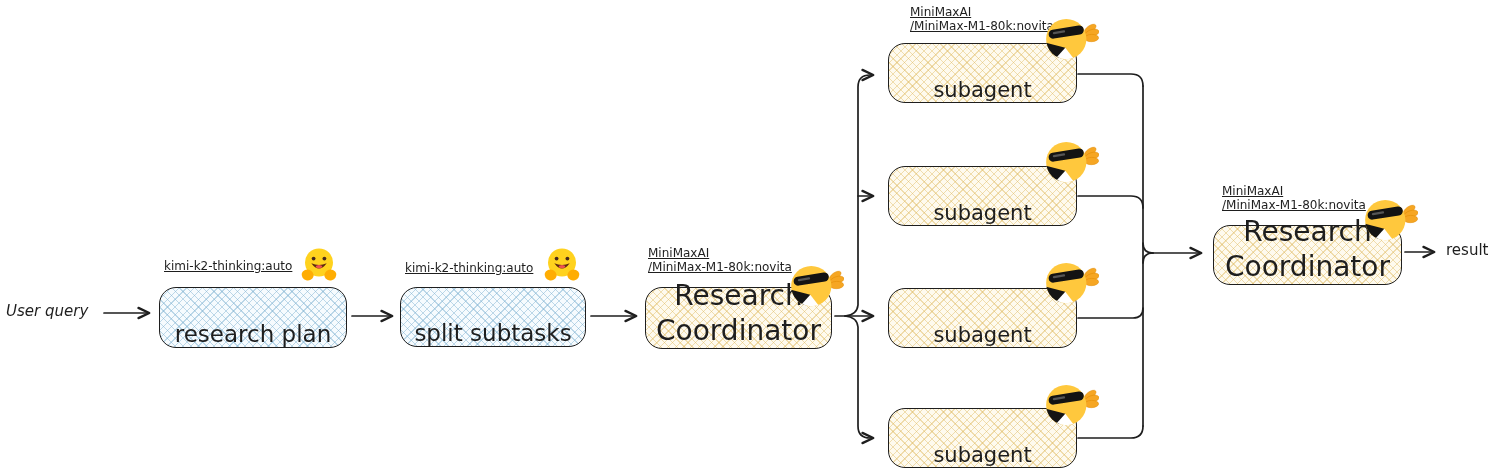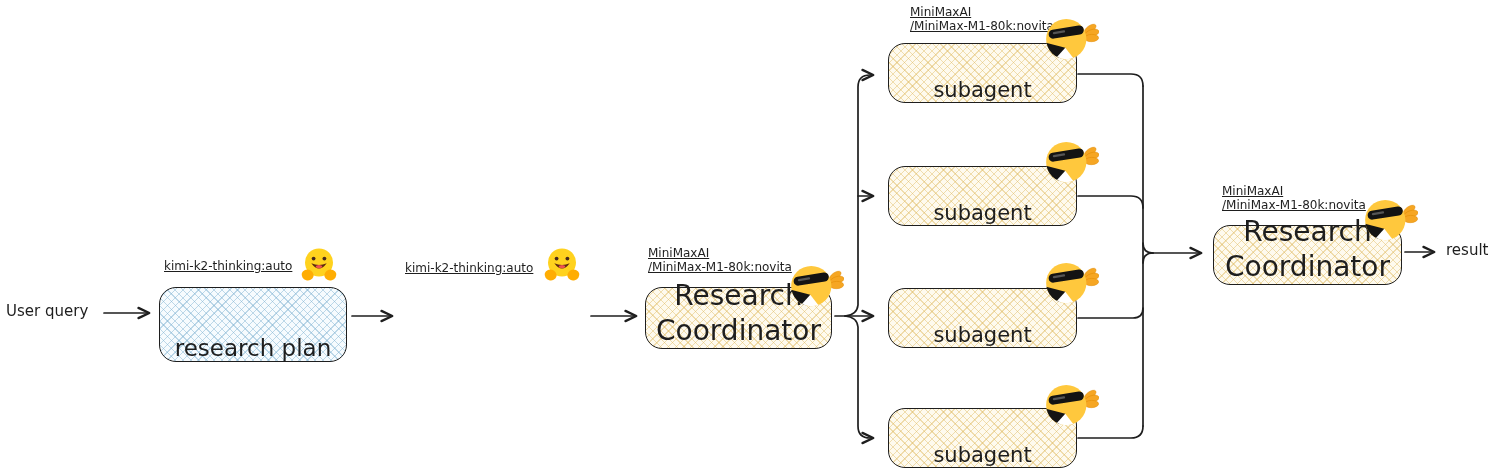--- a/index.html
+++ b/index.html
@@ -99,31 +99,34 @@
       <path d="M1078,196 H1131 Q1143,196 1143,208"></path>
       <path d="M1078,318 H1133 Q1143,318 1143,308"></path>
       <path d="M1078,438 H1131 Q1143,438 1143,426"></path>
       <path d="M1143,243 Q1143,253 1153,253"></path>
       <path d="M1143,263 Q1143,253 1153,253"></path>
       <path d="M1153,253 H1200" marker-end="url(#arrow)"></path>
       <path d="M1405,252 H1433" marker-end="url(#arrow)"></path>
     </g>
   </svg>
 
-  <div class="flow-text" style="left:6px;top:302px;">User query</div>
+  <div class="flow-text" style="left:6px;top:302px;font-style:italic;">User query</div>
   <div class="flow-text" style="left:1446px;top:241px;">result</div>
 
-  <div class="box blue" style="left:159px;top:287px;width:188px;height:75px;">
+  <div class="box blue" style="left:159px;top:287px;width:188px;height:61px;">
     <span class="node-text">research plan</span>
   </div>
   <div class="model-label" style="left:164px;top:259px;">kimi-k2-thinking:auto</div>
   <svg class="emoji" style="left:299px;top:246px;width:40px;height:40px;">
       <use href="#hf-emoji"></use>
     </svg>
 
+  <div class="box blue" style="left:400px;top:287px;width:186px;height:60px;">
+    <span class="node-text">split subtasks</span>
+  </div>
   <div class="model-label" style="left:405px;top:261px;">kimi-k2-thinking:auto</div>
   <svg class="emoji" style="left:542px;top:246px;width:40px;height:40px;">
       <use href="#hf-emoji"></use>
     </svg>
 
   <div class="box yellow" style="left:645px;top:287px;width:187px;height:62px;">
     <span class="node-text two-line">
       <div>Research</div>
       <div>Coordinator</div>
     </span>

